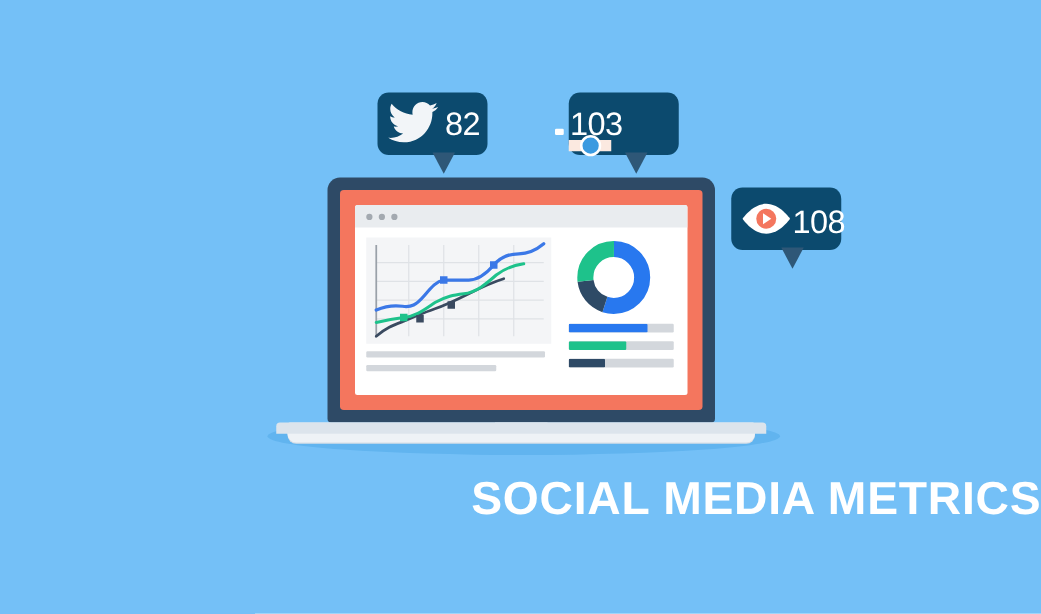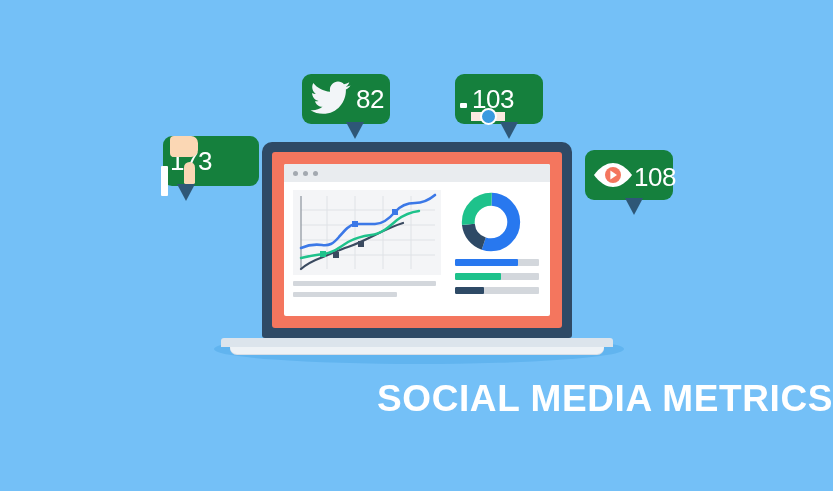--- a/index.html
+++ b/index.html
@@ -16,21 +16,21 @@
     position: relative;
     width: 833px;
     height: 491px;
     background: #74c0f7;
     overflow: hidden;
   }
 
   
   .badge {
     position: absolute;
-    background: #15803d;
+    background: #0c4a6e;
     border-radius: 9px;
     display: flex;
     align-items: center;
     box-sizing: border-box;
   }
   .badge .tail {
     position: absolute;
     bottom: -15px;
     width: 0;
     height: 0;
@@ -54,21 +54,21 @@
   #badge-likes { left: 163px; top: 136px; width: 96px; height: 50px; padding: 0 8px 0 7px; }
   #badge-likes .tail { left: 14px; }
   #badge-likes .badge-count { font-size: 26px; margin-left: 0px; }
 
   
   #badge-tweets { left: 302px; top: 74px; width: 88px; height: 50px; padding: 0 9px 0 8px; }
   #badge-tweets .tail { left: 44px; }
   #badge-tweets .badge-count { font-size: 26px; margin-left: 4px; }
 
   
-  #badge-photos { left: 455px; top: 74px; width: 88px; height: 50px; padding: 0 7px 0 16px; }
+  #badge-photos { left: 455px; top: 74px; width: 88px; height: 50px; padding: 0 7px 0 0; }
   #badge-photos .tail { left: 45px; }
   #badge-photos .badge-count { font-size: 26px; margin-left: 1px; }
 
   
   #badge-views { left: 585px; top: 150px; width: 88px; height: 50px; padding: 4px 7px 0 8px; }
   #badge-views .tail { left: 40px; }
   #badge-views .badge-count { font-size: 26px; margin-left: 1px; }
 
   
   .thumb-wrap { width: 36px; height: 38px; position: relative; }
@@ -336,31 +336,20 @@
 
           </div>
         </div>
       </div>
     </div>
 
     <div id="laptop-base"></div>
     <div id="laptop-notch"></div>
   </div>
 
-  <div class="badge" id="badge-likes">
-    <span class="tail"></span>
-    <span class="badge-icon">
-      <span class="thumb-wrap">
-        <span class="thumb-palm"></span>
-        <span class="thumb-up"></span>
-        <span class="thumb-cuff"></span>
-      </span>
-    </span>
-    <span class="badge-count">173</span>
-  </div>
 
   <div class="badge" id="badge-tweets">
     <span class="tail"></span>
     <span class="badge-icon">
       <span class="bird-wrap">
         <svg width="42" height="36" viewBox="0 0 42 36">
           <path fill="#f2f5f8" d="M40.5,6.6c-1.5,0.7-3.1,1.1-4.8,1.3c1.7-1,3-2.7,3.6-4.6c-1.6,1-3.4,1.6-5.3,2
                    C32.5,3.6,30.3,2.6,28,2.6c-4.5,0-8.1,3.7-8.1,8.2c0,0.6,0.1,1.3,0.2,1.9C13.3,12.3,7.3,9,3.3,4
                    C2.6,5.2,2.2,6.6,2.2,8.1c0,2.8,1.4,5.3,3.6,6.8c-1.3,0-2.6-0.4-3.7-1c0,0,0,0.1,0,0.1
                    c0,4,2.8,7.3,6.5,8c-0.7,0.2-1.4,0.3-2.1,0.3c-0.5,0-1,0-1.5-0.1c1,3.2,4,5.6,7.5,5.6

